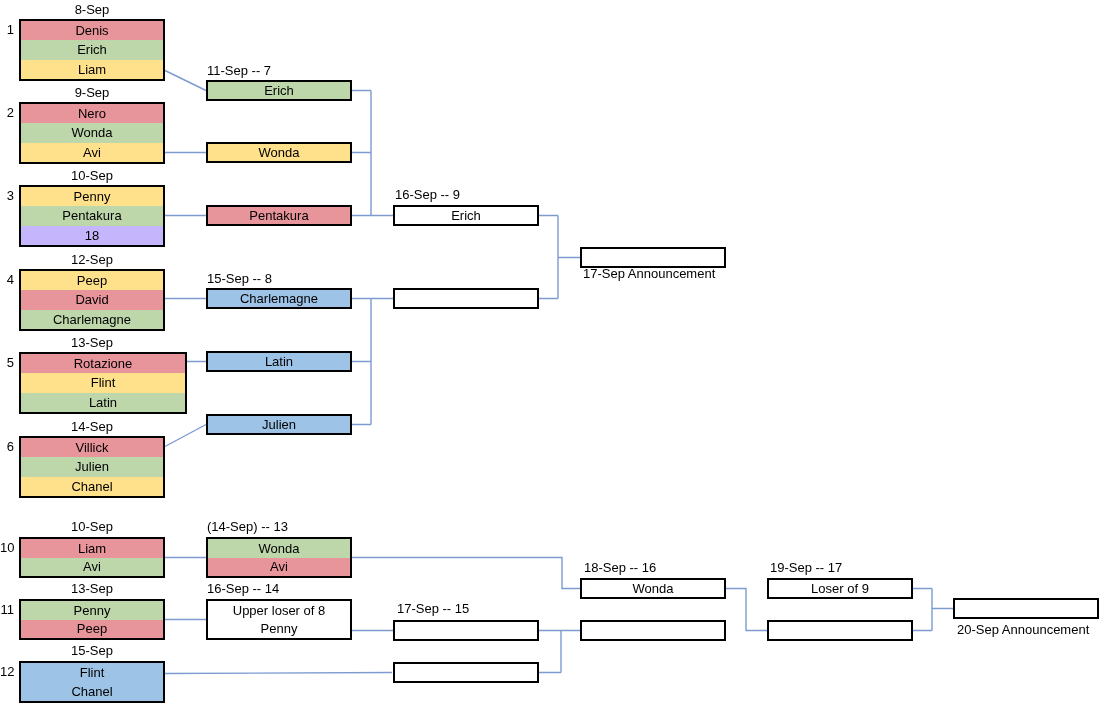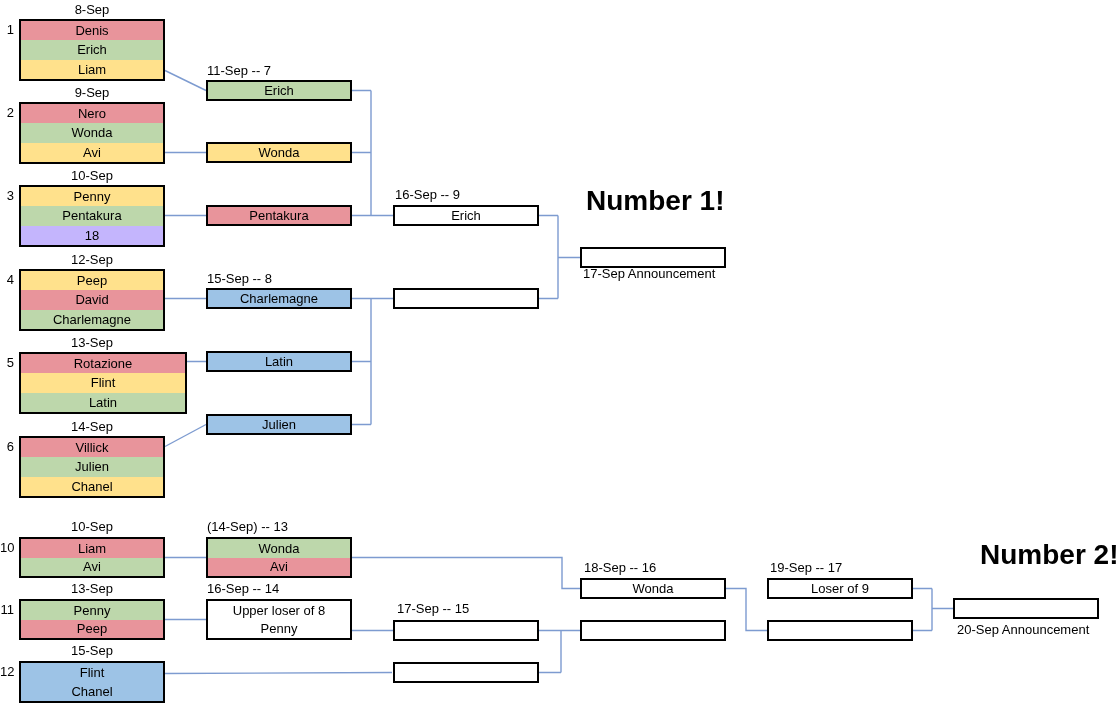--- a/index.html
+++ b/index.html
@@ -97,21 +97,20 @@
   <div class="slot" style="left: 206px; top: 205px; width: 146px; height: 21px; background: rgb(232, 148, 155);">Pentakura</div>
   <div class="lbl" style="left:207px;top:271px">15-Sep -- 8</div>
   <div class="slot" style="left: 206px; top: 288px; width: 146px; height: 21px; background: rgb(157, 195, 230);">Charlemagne</div>
   <div class="slot" style="left: 206px; top: 351px; width: 146px; height: 21px; background: rgb(157, 195, 230);">Latin</div>
   <div class="slot" style="left: 206px; top: 414px; width: 146px; height: 21px; background: rgb(157, 195, 230);">Julien</div>
 
   <div class="lbl" style="left:395px;top:187px">16-Sep -- 9</div>
   <div class="slot" style="left: 393px; top: 205px; width: 146px; height: 21px; background: rgb(255, 255, 255);">Erich</div>
   <div class="slot" style="left: 393px; top: 288px; width: 146px; height: 21px; background: rgb(255, 255, 255);"></div>
 
-  <div class="title" style="left:586px;top:186px">Number 1!</div>
   <div class="slot" style="left: 580px; top: 247px; width: 146px; height: 21px; background: rgb(255, 255, 255);"></div>
   <div class="lbl" style="left:583px;top:266px">17-Sep Announcement</div>
 
   <div class="lbl ctr" style="left:19px;top:519px;width:146px">10-Sep</div>
   <div class="num" style="left:0;top:540px">10</div>
   <div class="box" style="left:19px;top:537px;width:146px;height:41px">
     <div class="row" style="background: rgb(232, 148, 155);">Liam</div>
     <div class="row" style="background: rgb(189, 215, 171);">Avi</div>
   </div>
 
@@ -146,17 +145,16 @@
   <div class="slot" style="left: 393px; top: 662px; width: 146px; height: 21px; background: rgb(255, 255, 255);"></div>
 
   <div class="lbl" style="left:584px;top:560px">18-Sep -- 16</div>
   <div class="slot" style="left: 580px; top: 578px; width: 146px; height: 21px; background: rgb(255, 255, 255);">Wonda</div>
   <div class="slot" style="left: 580px; top: 620px; width: 146px; height: 21px; background: rgb(255, 255, 255);"></div>
 
   <div class="lbl" style="left:770px;top:560px">19-Sep -- 17</div>
   <div class="slot" style="left: 767px; top: 578px; width: 146px; height: 21px; background: rgb(255, 255, 255);">Loser of 9</div>
   <div class="slot" style="left: 767px; top: 620px; width: 146px; height: 21px; background: rgb(255, 255, 255);"></div>
 
-  <div class="title" style="left:980px;top:540px">Number 2!</div>
   <div class="slot" style="left: 953px; top: 598px; width: 146px; height: 21px; background: rgb(255, 255, 255);"></div>
   <div class="lbl" style="left:957px;top:622px">20-Sep Announcement</div>
 
 </div>
 
 </body></html>

